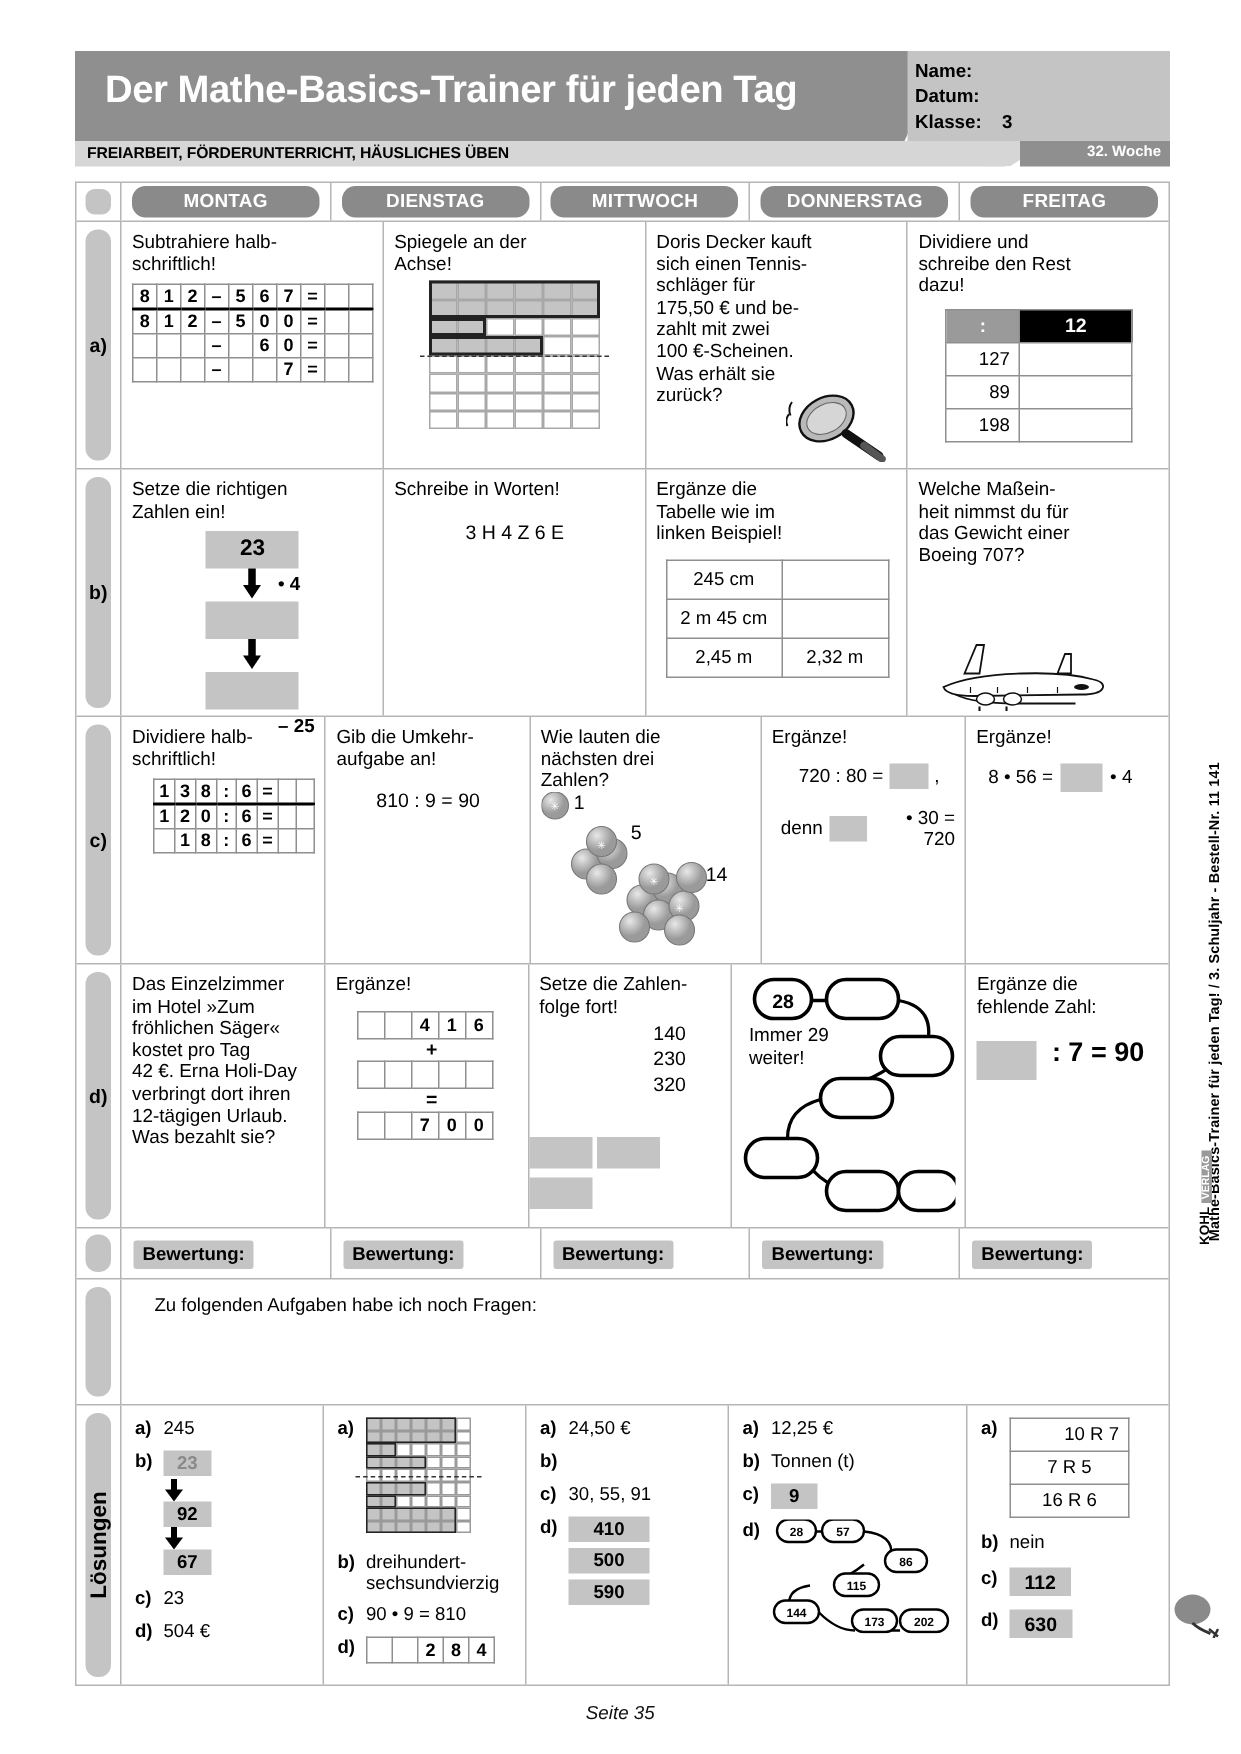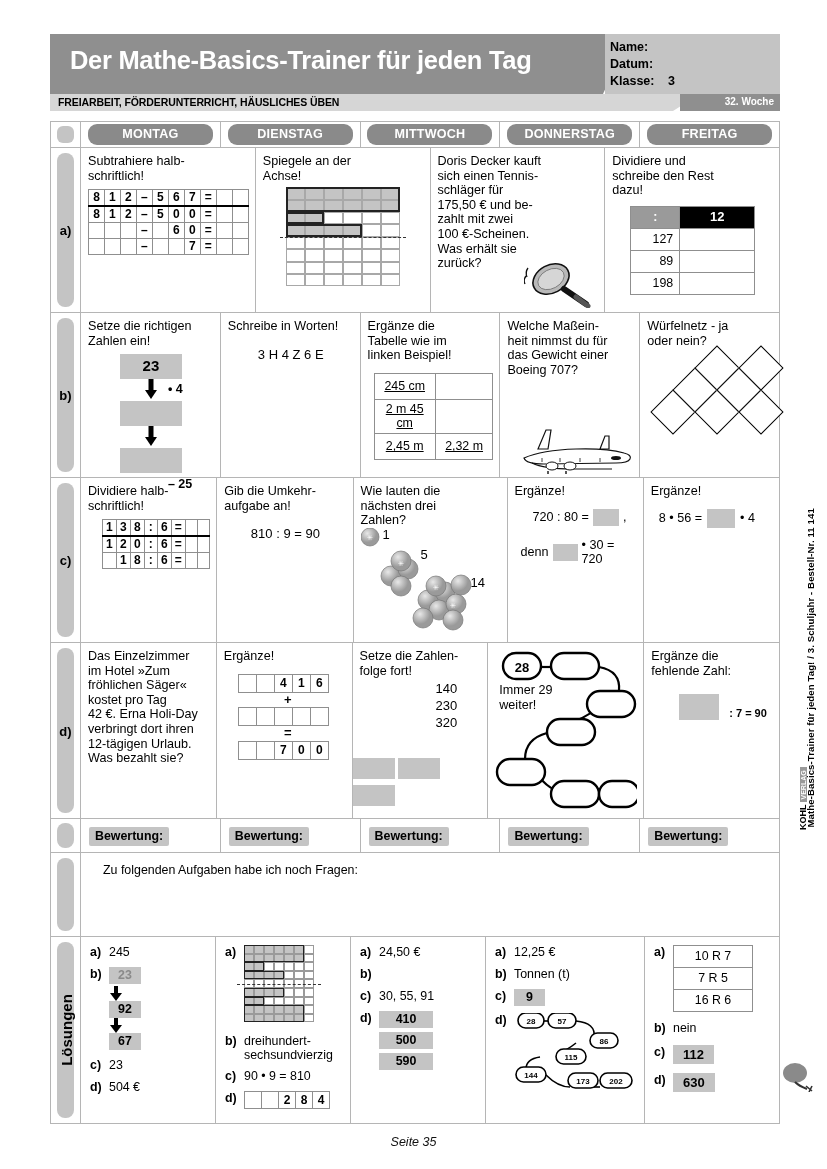--- a/index.html
+++ b/index.html
@@ -366,21 +366,21 @@
 
       <div class="cell">
         <div class="txt">Schreibe in Worten!</div>
         <div class="ctr" style="margin-top:14px;font-size:13px;">3 H 4 Z 6 E</div>
       </div>
 
       <div class="cell">
         <div class="txt">Ergänze die
 Tabelle wie im
 linken Beispiel!</div>
-        <table class="btab" style="margin:10px 0 0 6px;text-decoration:underline;">
+        <table class="btab" style="margin:10px 0 0 6px;">
           <tbody>
               <tr>
                 <td class="ctr" style="width:64px;height:21px;">245 cm</td>
               <td class="ctr" style="width:58px;"></td>
               </tr>
           <tr>
                 <td class="ctr" style="height:21px;">2 m 45 cm</td>
               <td class="ctr"></td>
               </tr>
           <tr>
@@ -407,33 +407,20 @@
           <g stroke="#111" stroke-width="0.8">
             <path d="M34 36 l0 4"></path>
               <path d="M52 36 l0 4"></path>
               <path d="M72 36 l0 4"></path>
               <path d="M92 36 l0 4"></path>
           </g>
           <path d="M40 49 l0 3 M58 49 l0 3" stroke="#111" stroke-width="1.4"></path>
         </svg>
       </div>
 
-      <div class="cell">
-        <div class="txt">Würfelnetz - ja
-oder nein?</div>
-        <div style="position:relative;height:105px;">
-          <div class="dia" style="left:10px;top:48px;"></div>
-          <div class="dia" style="left:32px;top:26px;"></div>
-          <div class="dia" style="left:54px;top:48px;"></div>
-          <div class="dia" style="left:54px;top:4px;"></div>
-          <div class="dia" style="left:76px;top:26px;"></div>
-          <div class="dia" style="left:98px;top:48px;"></div>
-          <div class="dia" style="left:98px;top:4px;"></div>
-        </div>
-      </div>
     </div>
 
     <div class="row rC">
       <div class="lab">
         <div class="pill"></div>
           <div class="ltr">c)</div>
       </div>
 
       <div class="cell">
         <div class="txt">Dividiere halb-
@@ -520,21 +507,21 @@
         </div>
       </div>
 
       <div class="cell">
         <div class="txt">Ergänze!</div>
         <div style="margin:10px 0 0 18px;font-size:12.6px;display:flex;align-items:center;gap:4px;">
           <span>720 : 80 =</span>
           <span class="box" style="width:26px;height:17px;"></span>
           <span>,</span>
         </div>
-        <div style="margin:12px 0 0 6px;font-size:12.6px;display:flex;align-items:center;gap:4px;">
+        <div style="margin:12px 0 0 6px;font-size:12.6px;display:flex;align-items:center;gap:4px;text-align:right;">
           <span>denn</span>
           <span class="box" style="width:26px;height:17px;"></span>
           <span>• 30 = 720</span>
         </div>
       </div>
 
       <div class="cell">
         <div class="txt">Ergänze!</div>
         <div style="margin:10px 0 0 8px;font-size:12.6px;display:flex;align-items:center;gap:5px;">
           <span>8 • 56 =</span>
@@ -638,21 +625,21 @@
             <text x="27" y="23" font-family="Liberation Sans" font-size="13" font-weight="bold" text-anchor="middle" fill="#000">28</text>
           </svg>
           <div style="position:absolute;left:4px;top:34px;font-size:12.6px;line-height:15px;white-space:pre-line;">Immer 29
 weiter!</div>
         </div>
       </div>
 
       <div class="cell">
         <div class="txt">Ergänze die
 fehlende Zahl:</div>
-        <div style="margin:16px 0 0 28px;font-size:11px;display:flex;align-items:flex-end;gap:10px;">
+        <div style="margin:16px 0 0 0;font-size:18px;display:flex;align-items:flex-start;gap:10px;">
           <span class="box" style="width:40px;height:26px;"></span>
           <span class="b">: 7 = 90</span>
         </div>
       </div>
     </div>
 
     <div class="row rBew">
       <div class="lab">
           <div class="pill"></div>
         </div>
@@ -902,21 +889,21 @@
           </div>
       </div>
 
       <div class="cell">
         <div class="sol-item">
             <span class="sol-key">a)</span>
           <span class="sol-val">
             <table class="btab">
               <tbody>
                   <tr>
-                    <td class="ctr" style="width:66px;">10 R 7</td>
+                    <td class="ctr" style="width:66px;text-align:right;">10 R 7</td>
                   </tr>
               <tr>
                     <td class="ctr">7 R 5</td>
                   </tr>
               <tr>
                     <td class="ctr">16 R 6</td>
                   </tr>
             </tbody>
               </table>
           </span>

